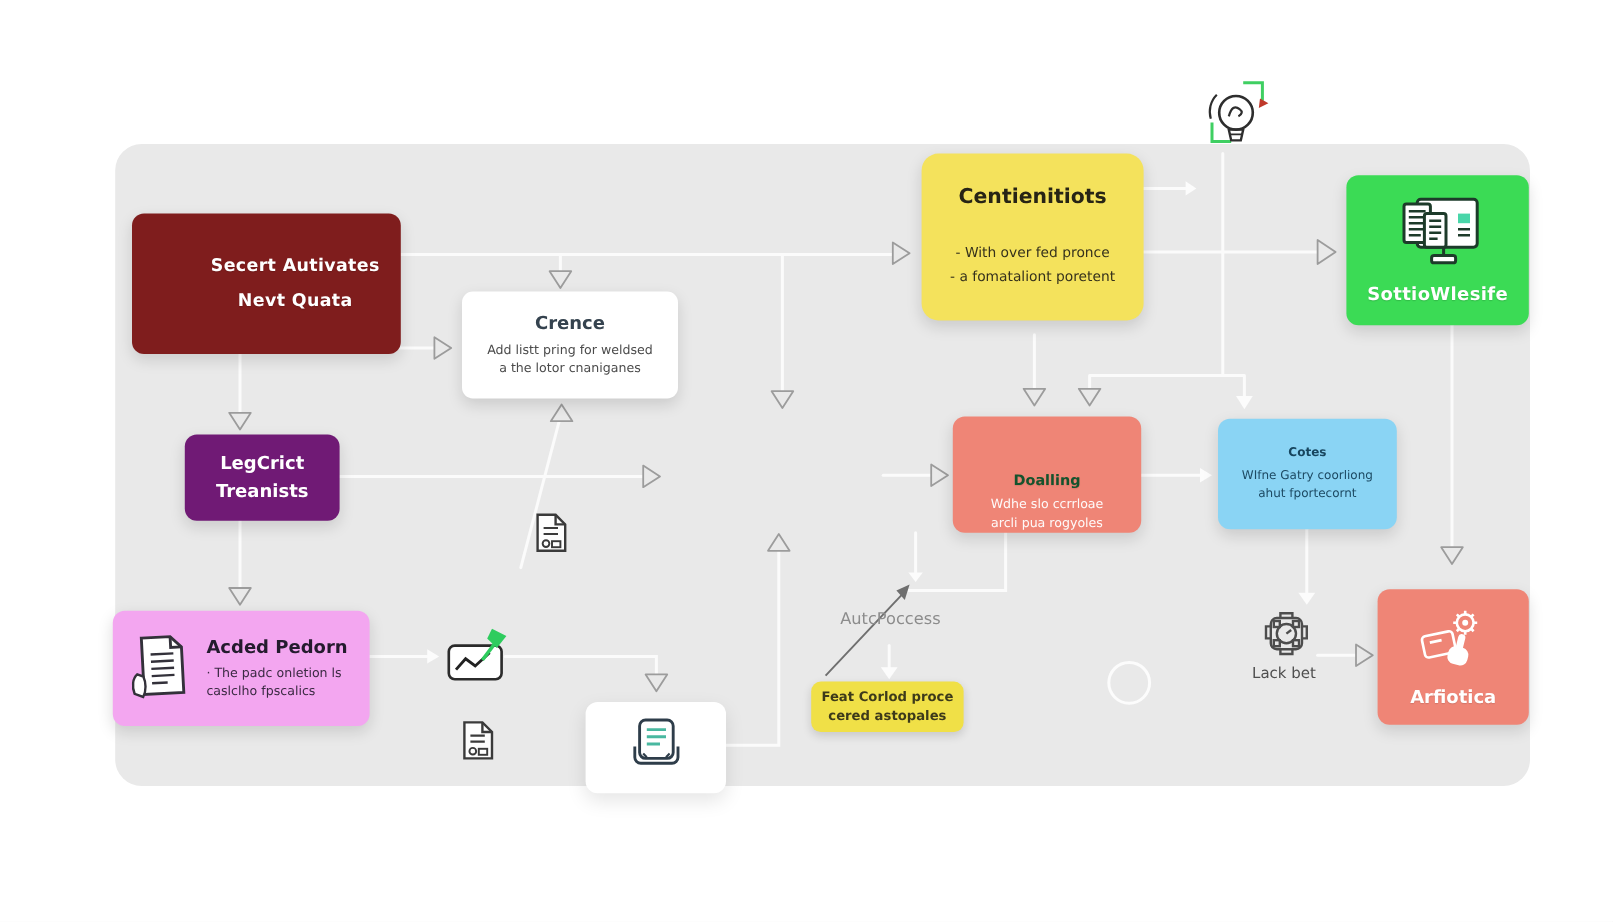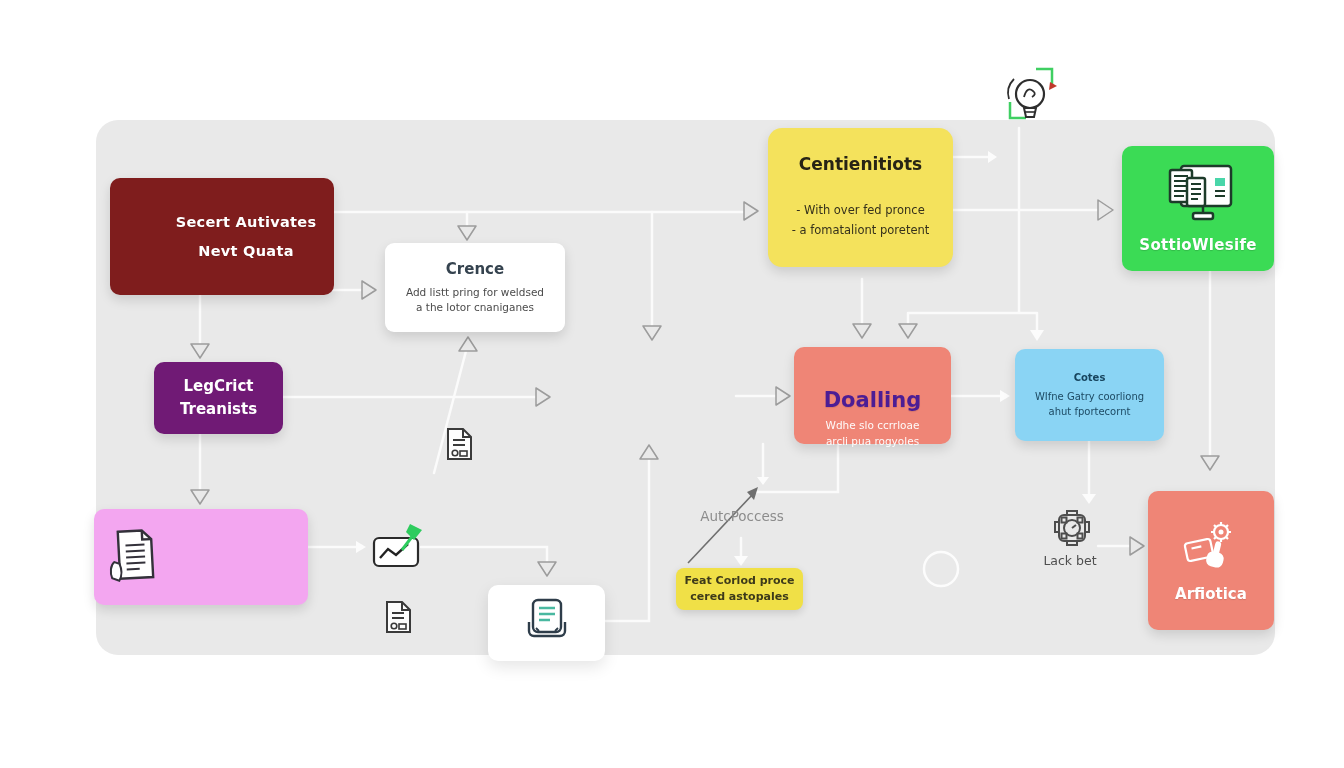--- a/index.html
+++ b/index.html
@@ -25,26 +25,26 @@
   .n-acded .tt{color:#241b2e;font-size:15px;font-weight:bold;margin-bottom:6px;}
   .n-acded .ds{color:#3b2a43;font-size:10.5px;line-height:1.45;}
   .n-autpoccess{left:553px;top:352px;width:183px;height:88px;background:#f4e25c;border-radius:10px;}
   .n-autpoccess .tt{color:#20242e;font-size:25px;font-weight:bold;letter-spacing:.4px;}
   .n-centienitiots{left:768px;top:128px;width:185px;height:139px;background:#f4e25c;border-radius:14px;}
   .n-centienitiots .tt{color:#272415;font-size:17px;font-weight:bold;margin-bottom:27px;}
   .n-centienitiots .ds{color:#35311c;font-size:11.5px;line-height:1.7;}
   .n-sottio{left:1122px;top:146px;width:152px;height:125px;background:#3bdb55;border-radius:10px;}
   .n-sottio .tt{color:#fff;font-size:15px;font-weight:bold;letter-spacing:.3px;margin-top:7px;text-shadow:0 1px 1px rgba(0,0,0,.15);}
   .n-doalling{left:794px;top:347px;width:157px;height:97px;background:#ef8576;border-radius:10px;}
-  .n-doalling .tt{color:#4c1d95;font-size:21px;font-weight:bold;margin-bottom:6px;text-shadow:0 1px 1px rgba(0,0,0,.1);margin-top:46px;}
+  .n-doalling .tt{color:#14532d;font-size:12px;font-weight:bold;margin-bottom:6px;text-shadow:0 1px 1px rgba(0,0,0,.1);margin-top:46px;}
   .n-doalling .ds{color:#fff;font-size:10.5px;line-height:1.5;opacity:.96;}
   .n-cotes{left:1015px;top:349px;width:149px;height:92px;background:#8ad4f4;border-radius:10px;}
   .n-cotes .tt{color:#17455e;font-size:10px;font-weight:bold;margin-bottom:6px;}
   .n-cotes .ds{color:#1d4a63;font-size:10px;line-height:1.5;}
-  .n-arfiotica{left:1148px;top:491px;width:126px;height:139px;background:#ef8576;border-radius:10px;align-items:center;}
+  .n-arfiotica{left:1148px;top:491px;width:126px;height:113px;background:#ef8576;border-radius:10px;align-items:center;}
   .n-arfiotica .tt{color:#fff;font-size:15px;font-weight:bold;margin-top:4px;text-shadow:0 1px 1px rgba(0,0,0,.12);}
   .n-feat{left:676px;top:568px;width:127px;height:42px;background:#f0e047;border-radius:8px;box-shadow:0 3px 8px rgba(0,0,0,.14);}
   .n-feat .ds{color:#3d3a1a;font-size:11px;font-weight:600;line-height:1.45;}
   .card-printer{left:488px;top:585px;width:117px;height:76px;background:#fff;border-radius:10px;
                 box-shadow:0 6px 16px rgba(0,0,0,.10);}
   
   .lbl{position:absolute;text-align:center;}
   .lbl-tienctugls{left:694px;top:508px;width:96px;color:#8c8c8c;font-size:13.5px;}
   .lbl-lackbet{left:1036px;top:553px;width:68px;color:#4f4f4f;font-size:12.5px;}
   
@@ -143,20 +143,25 @@
     <span>
       <svg width="54" height="60" viewBox="0 0 54 60">
         <g transform="rotate(-3 27 30)" fill="none" stroke="#33313a">
           <path d="M12 6 h24 l9 9 v38 h-33 z" fill="#ffffff" stroke-width="2.4"></path>
           <path d="M36 6 v9 h9" stroke-width="2.4"></path>
           <path d="M19 20 h19 M19 26 h19 M19 32 h19 M19 38 h19 M19 44 h13" stroke-width="2"></path>
           <path d="M7 36 c-4 3 -5 10 -3 16 l7 3 c3 -5 3 -12 1 -17 z" fill="#ffffff" stroke-width="2"></path>
         </g>
       </svg>
     </span>
+    <div class="col">
+      <div class="tt">Acded Pedorn</div>
+      <div class="ds">· The padc onletion ls</div>
+      <div class="ds">caslclho fpscalics</div>
+    </div>
   </div>
 
 
   <div class="node n-centienitiots">
     <div class="tt">Centienitiots</div>
     <div class="ds">- With over fed pronce</div>
     <div class="ds">- a fomataliont poretent</div>
   </div>
 
   <div class="node n-sottio">

